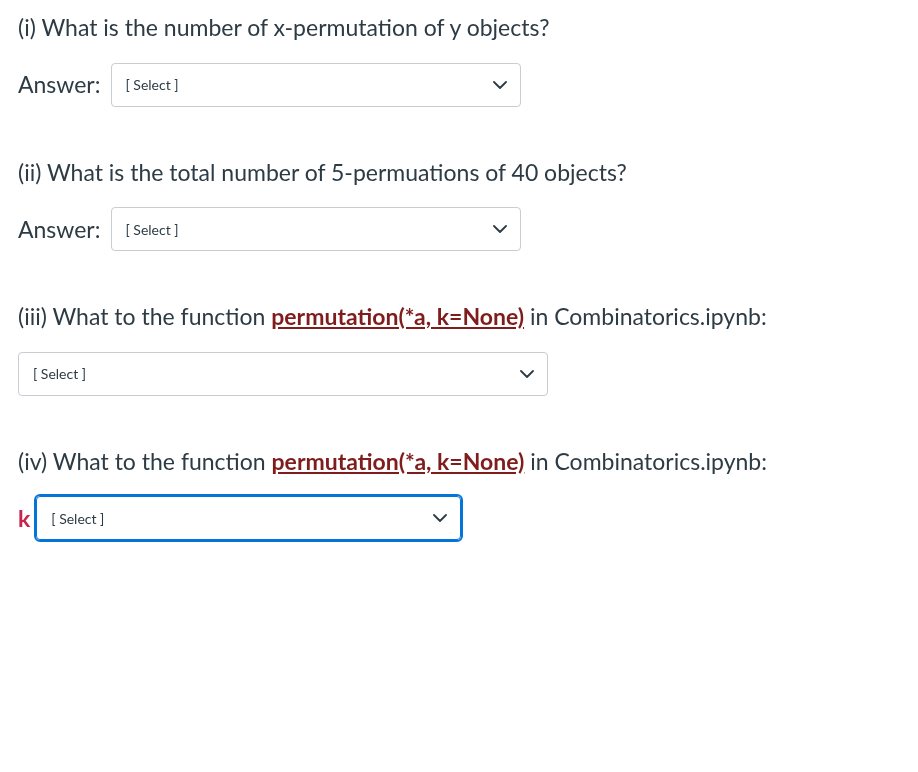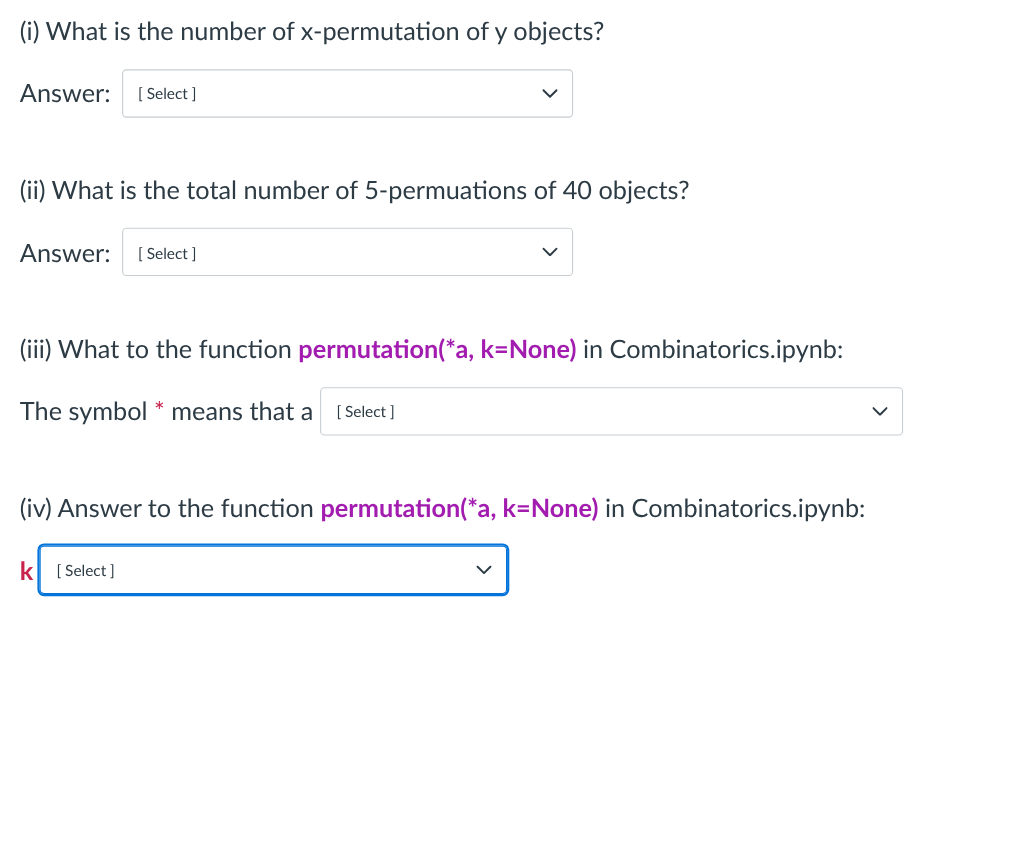--- a/index.html
+++ b/index.html
@@ -72,22 +72,23 @@
       height: 14px;
       display: flex;
       align-items: center;
       justify-content: center;
     }
     .chevron svg {
       width: 14px;
       height: 8px;
     }
     .code-red {
-      color: #a21caf;
+      color: #7f1d1d;
       font-weight: 700;
+      text-decoration: underline;
     }
     .asterisk-red {
       color: #c7254e;
     }
     .k-red {
       color: #c7254e;
       font-weight: 700;
     }
     .inline-with-select {
       display: flex;
@@ -131,39 +132,36 @@
       </span>
     </div>
   </div>
 </div>
 
 <div class="question-block">
   <div class="question-text">
     <span>(iii) What to the function </span><span class="code-red">permutation(*a, k=None)</span><span> in Combinatorics.ipynb:</span>
   </div>
   <div class="inline-with-select">
-    <span>
-      <span>The symbol </span><span class="asterisk-red">*</span><span> means that a</span>
-    </span>
     <div class="select-wrapper">
       <div class="select w-530">
         <span>[ Select ]</span>
       </div>
       <span class="chevron">
         <svg viewBox="0 0 14 8" fill="none" stroke="#2d3b45" stroke-width="1.8" stroke-linecap="round" stroke-linejoin="round">
           <polyline points="1,1 7,7 13,1"></polyline>
         </svg>
       </span>
     </div>
   </div>
 </div>
 
 <div class="question-block" style="margin-bottom:0;">
   <div class="question-text">
-    <span>(iv) Answer to the function </span><span class="code-red">permutation(*a, k=None)</span><span> in Combinatorics.ipynb:</span>
+    <span>(iv) What to the function </span><span class="code-red">permutation(*a, k=None)</span><span> in Combinatorics.ipynb:</span>
   </div>
   <div class="inline-with-select">
     <span class="k-red">k</span>
     <div class="select-wrapper">
       <div class="select w-425 focused">
         <span>[ Select ]</span>
       </div>
       <span class="chevron">
         <svg viewBox="0 0 14 8" fill="none" stroke="#2d3b45" stroke-width="1.8" stroke-linecap="round" stroke-linejoin="round">
           <polyline points="1,1 7,7 13,1"></polyline>

